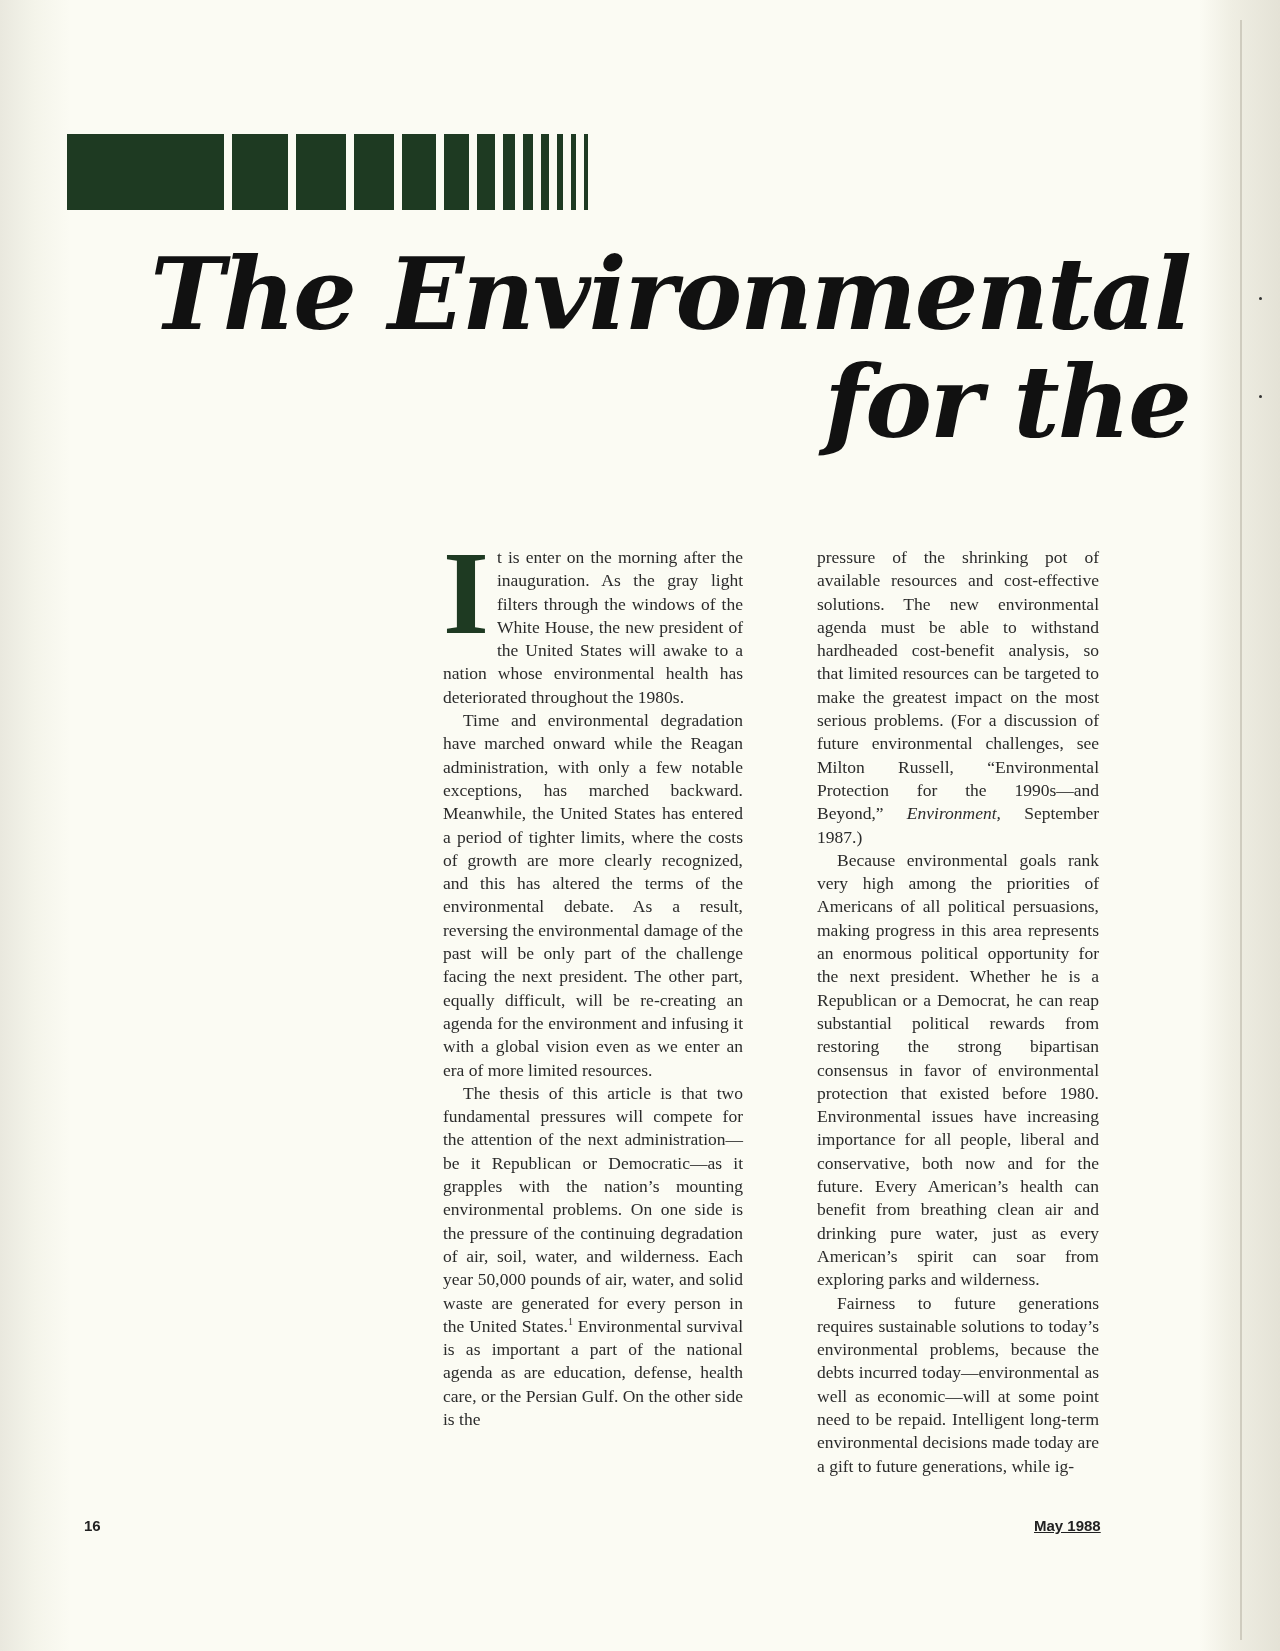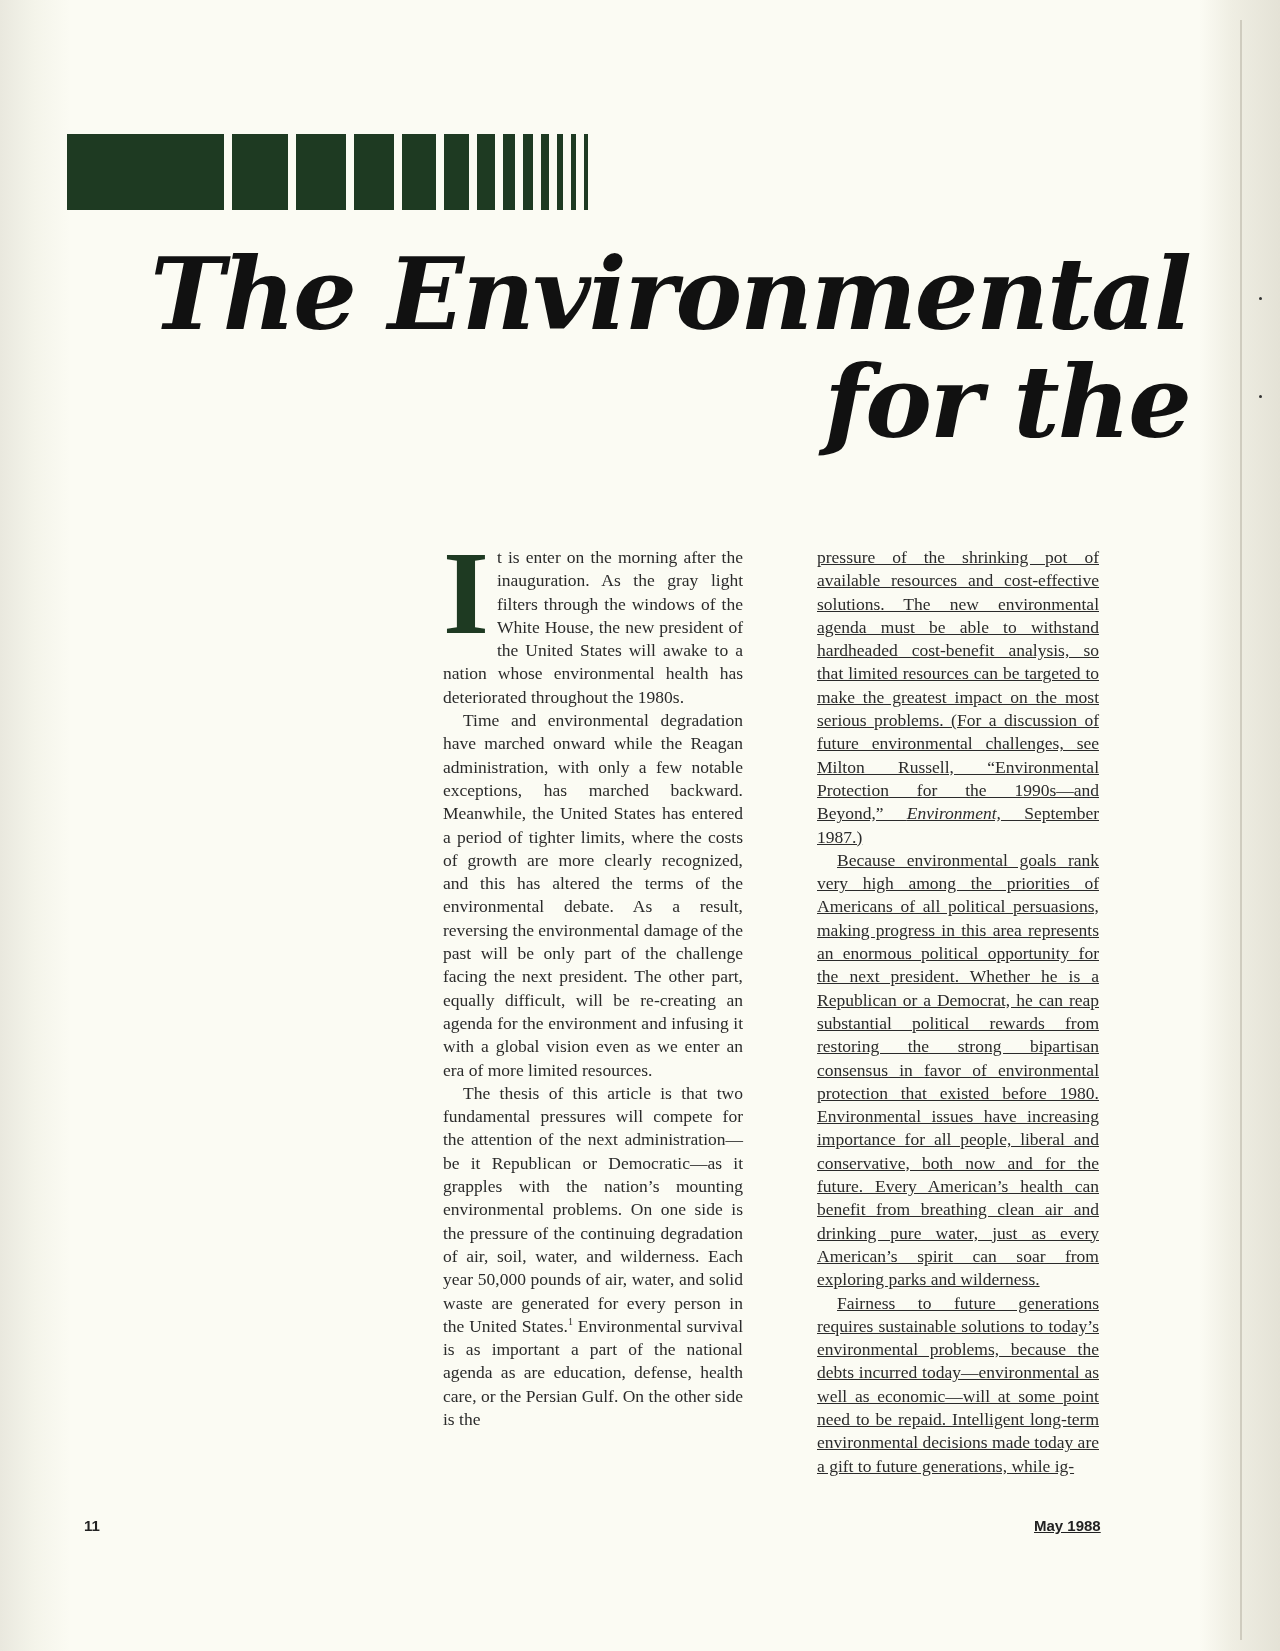--- a/index.html
+++ b/index.html
@@ -32,21 +32,21 @@
       color: #111; letter-spacing: -2px; line-height: 1;
     }
     .title-line-1 { top: 244px; font-size: 100px; }
     .title-line-2 { top: 352px; font-size: 100px; }
 
     .col {
       position: absolute; top: 546px; width: 300px;
       font-size: 17.5px; line-height: 23.3px; text-align: justify; color: #2b2b2b;
     }
     .col-left { left: 443px; }
-    .col-right { left: 817px; width: 282px; text-decoration: underline; }
+    .col-right { left: 817px; width: 282px; }
     .col p { margin: 0; text-indent: 20px; }
     .col p.first { text-indent: 0; }
     .dropcap {
       float: left; font-family: "Liberation Serif", serif; font-weight: bold;
       font-size: 118px; line-height: 88px; color: #1e3a22;
       margin: 4px 8px 0 0; height: 92px;
     }
     .sup { font-size: 10px; vertical-align: super; line-height: 0; }
     .italic { font-style: italic; }
 
@@ -90,14 +90,14 @@
   <p>Time and environmental degradation have marched onward while the Reagan administration, with only a few notable exceptions, has marched backward. Meanwhile, the United States has entered a period of tighter limits, where the costs of growth are more clearly recognized, and this has altered the terms of the environmental debate. As a result, reversing the environmental damage of the past will be only part of the challenge facing the next president. The other part, equally difficult, will be re-creating an agenda for the environment and infusing it with a global vision even as we enter an era of more limited resources.</p>
   <p><span>The thesis of this article is that two fundamental pressures will compete for the attention of the next administration—be it Republican or Democratic—as it grapples with the nation’s mounting environmental problems. On one side is the pressure of the continuing degradation of air, soil, water, and wilderness. Each year 50,000 pounds of air, water, and solid waste are generated for every person in the United States.</span><span class="sup">1</span><span> Environmental survival is as important a part of the national agenda as are education, defense, health care, or the Persian Gulf. On the other side is the</span></p>
 </div>
 
 <div class="col col-right">
   <p class="first"><span>pressure of the shrinking pot of available resources and cost-effective solutions. The new environmental agenda must be able to withstand hardheaded cost-benefit analysis, so that limited resources can be targeted to make the greatest impact on the most serious problems. (For a discussion of future environmental challenges, see Milton Russell, “Environmental Protection for the 1990s—and Beyond,” </span><span class="italic">Environment,</span><span> September 1987.)</span></p>
   <p>Because environmental goals rank very high among the priorities of Americans of all political persuasions, making progress in this area represents an enormous political opportunity for the next president. Whether he is a Republican or a Democrat, he can reap substantial political rewards from restoring the strong bipartisan consensus in favor of environmental protection that existed before 1980. Environmental issues have increasing importance for all people, liberal and conservative, both now and for the future. Every American’s health can benefit from breathing clean air and drinking pure water, just as every American’s spirit can soar from exploring parks and wilderness.</p>
   <p>Fairness to future generations requires sustainable solutions to today’s environmental problems, because the debts incurred today—environmental as well as economic—will at some point need to be repaid. Intelligent long-term environmental decisions made today are a gift to future generations, while ig-</p>
 </div>
 
-<div class="folio folio-left">11</div>
+<div class="folio folio-left">16</div>
 <div class="folio folio-right">May 1988</div>
 
 </body></html>

